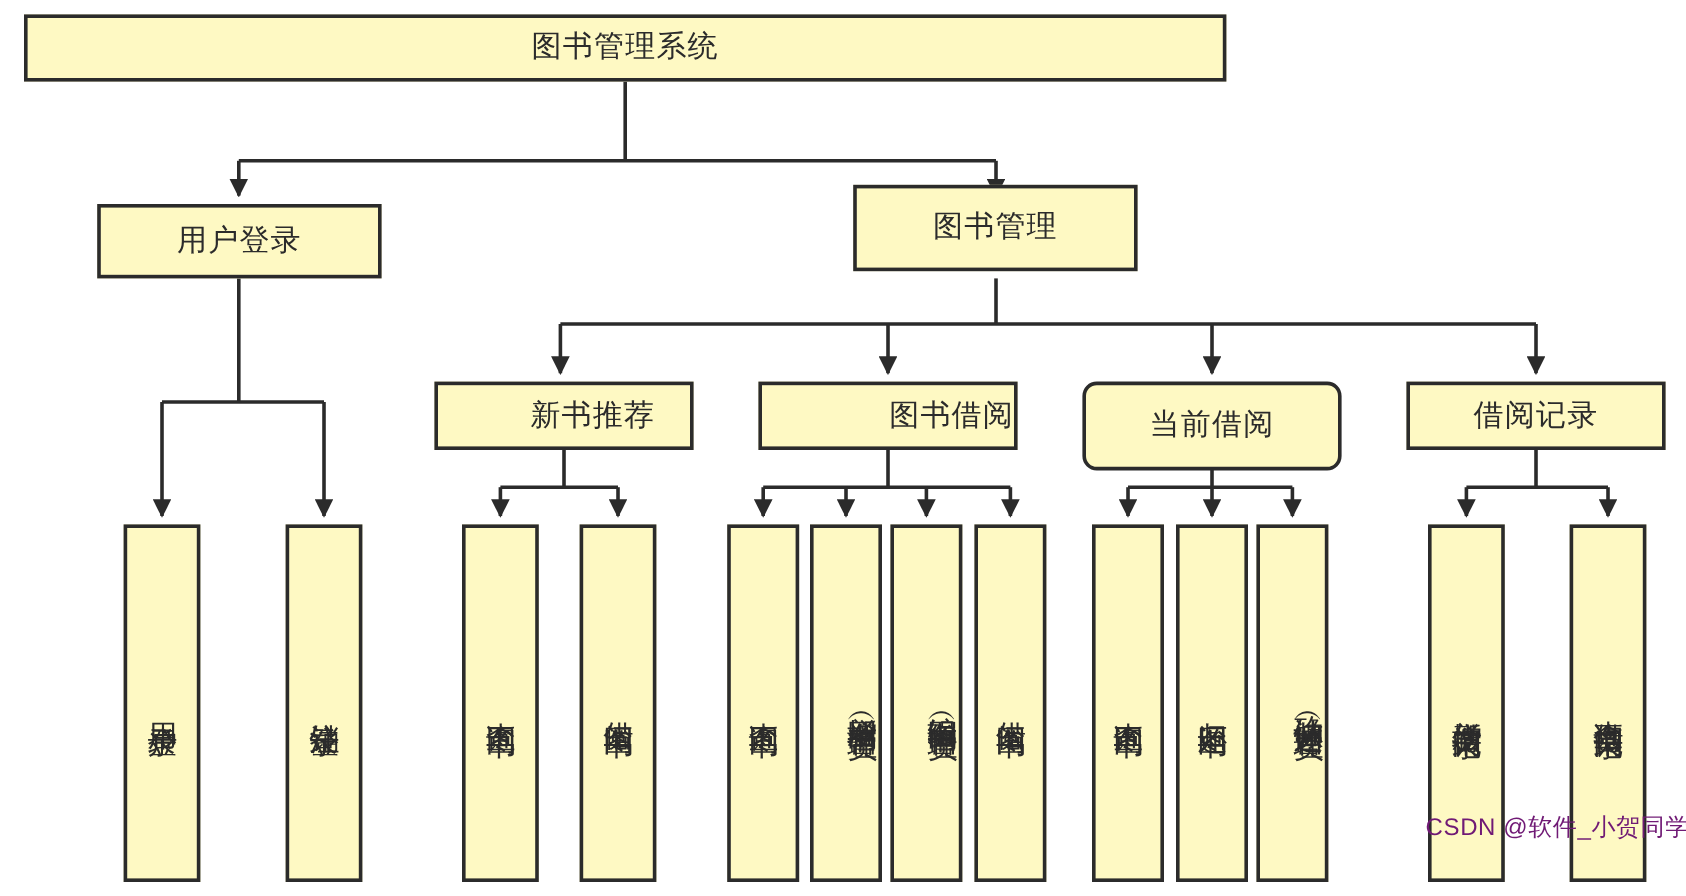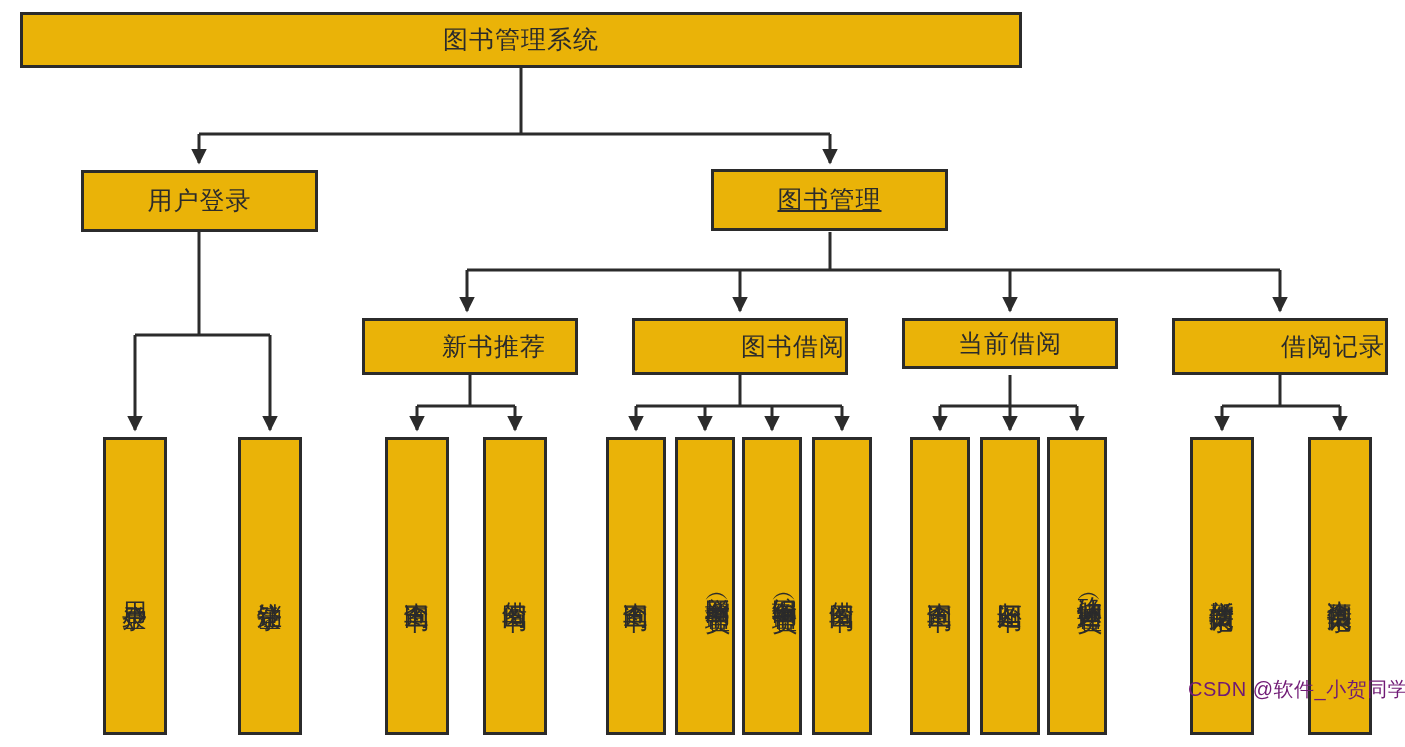--- a/index.html
+++ b/index.html
@@ -14,21 +14,21 @@
     position: relative;
     width: 1405px;
     height: 747px;
     background: #ffffff;
     overflow: hidden;
   }
   .node {
     position: absolute;
     box-sizing: border-box;
     border: 3px solid #2b2b2b;
-    background: #eab308;
+    background: #fef9c3;
     display: flex;
     align-items: center;
     justify-content: center;
     color: #2b2b2b;
   }
   .node.horiz {
     font-size: 25px;
     letter-spacing: 1px;
     line-height: 1.1;
     white-space: nowrap;
@@ -121,34 +121,34 @@
     </g>
   </svg>
 
   <div class="node horiz" style="left:20px; top:12px; width:1002px; height:56px;">
     <span>图书管理系统</span>
   </div>
 
   <div class="node horiz" style="left:81px; top:170px; width:237px; height:62px;">
     <span>用户登录</span>
   </div>
-  <div class="node horiz" style="left:711px; top:169px; width:237px; height:62px;text-decoration:underline;">
+  <div class="node horiz" style="left:711px; top:154px; width:237px; height:72px;">
     <span>图书管理</span>
   </div>
 
   <div class="node horiz" style="left:362px; top:318px; width:216px; height:57px;padding-left:48px;">
     <span>新书推荐</span>
   </div>
   <div class="node horiz" style="left:632px; top:318px; width:216px; height:57px;justify-content:flex-end;">
     <span>图书借阅</span>
   </div>
-  <div class="node horiz" style="left:902px; top:318px; width:216px; height:51px;">
+  <div class="node horiz" style="left:902px; top:318px; width:216px; height:74px;border-radius:12px;">
     <span>当前借阅</span>
   </div>
-  <div class="node horiz" style="left:1172px; top:318px; width:216px; height:57px;justify-content:flex-end;">
+  <div class="node horiz" style="left:1172px; top:318px; width:216px; height:57px;">
     <span>借阅记录</span>
   </div>
 
   <div class="node vert centered" style="left:103px; top:437px; width:64px; height:298px;">
     <span>用户登录</span>
   </div>
   <div class="node vert centered" style="left:238px; top:437px; width:64px; height:298px;">
     <span>注销登录</span>
   </div>
 

